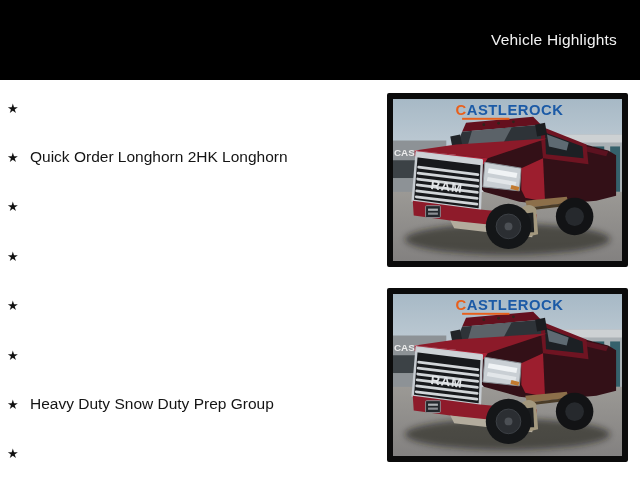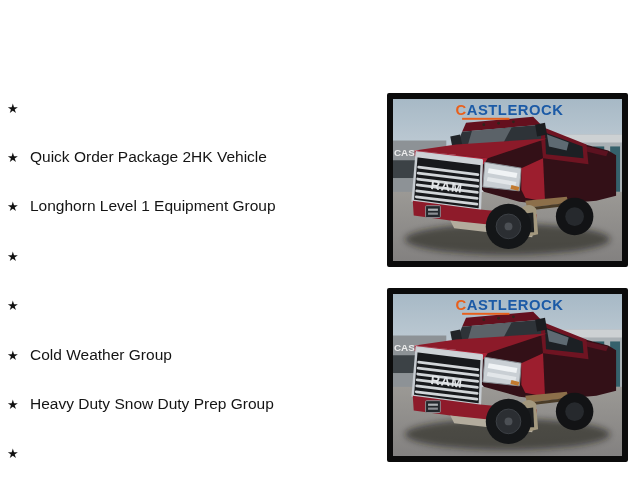--- a/index.html
+++ b/index.html
@@ -68,42 +68,43 @@
   }
   .photo-frame.first  { top: 93px; }
   .photo-frame.second { top: 288px; }
   .photo-frame svg { display: block; }
 </style>
 </head>
 <body>
 
 <div class="stage">
 
+  <div class="header-bar">
+    <span class="header-title">Vehicle Highlights</span>
+  </div>
 
   <ul class="highlight-list">
       <li class="highlight-item">
         <span class="star-bullet">★</span>
       </li>
       <li class="highlight-item">
         <span class="star-bullet">★</span>
-        <span>Quick Order Package 2HK Vehicle</span>
-      </li>
-      <li class="highlight-item">
-        <span class="star-bullet">★</span>
-        <span>Longhorn Level 1 Equipment Group</span>
-      </li>
-      <li class="highlight-item">
-        <span class="star-bullet">★</span>
-      </li>
-      <li class="highlight-item">
-        <span class="star-bullet">★</span>
-      </li>
-      <li class="highlight-item">
-        <span class="star-bullet">★</span>
-        <span>Cold Weather Group</span>
+        <span>Quick Order Longhorn 2HK Longhorn</span>
+      </li>
+      <li class="highlight-item">
+        <span class="star-bullet">★</span>
+      </li>
+      <li class="highlight-item">
+        <span class="star-bullet">★</span>
+      </li>
+      <li class="highlight-item">
+        <span class="star-bullet">★</span>
+      </li>
+      <li class="highlight-item">
+        <span class="star-bullet">★</span>
       </li>
       <li class="highlight-item">
         <span class="star-bullet">★</span>
         <span>Heavy Duty Snow Duty Prep Group</span>
       </li>
       <li class="highlight-item">
         <span class="star-bullet">★</span>
       </li>
     </ul>
 

